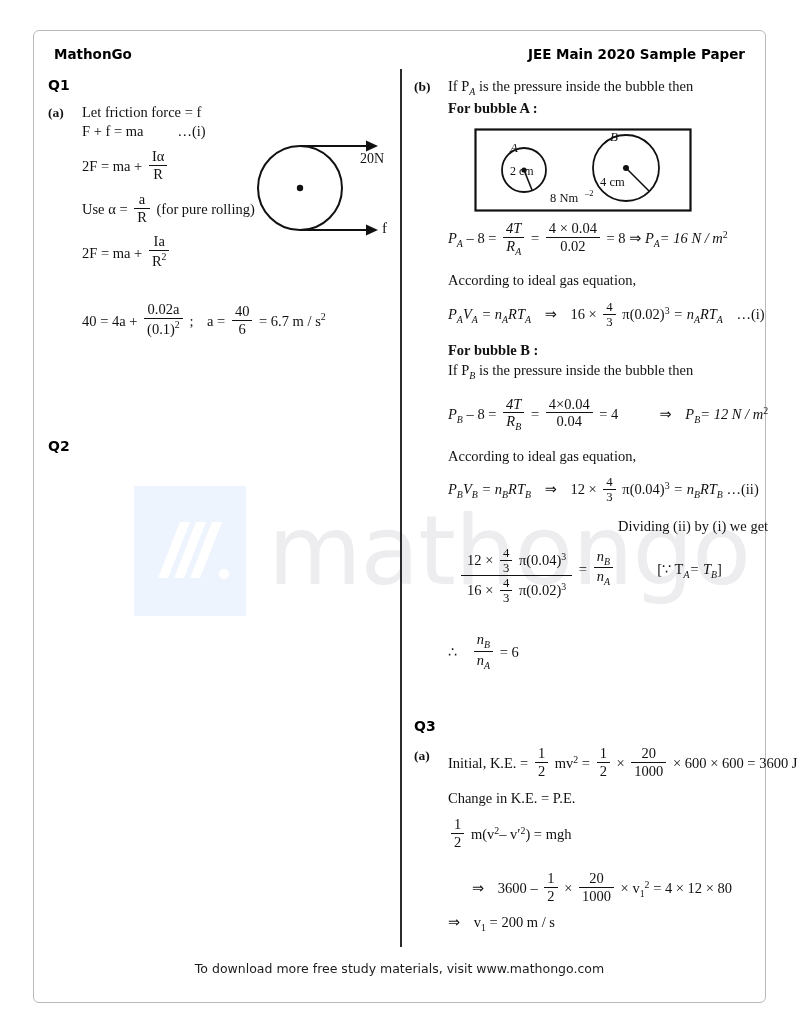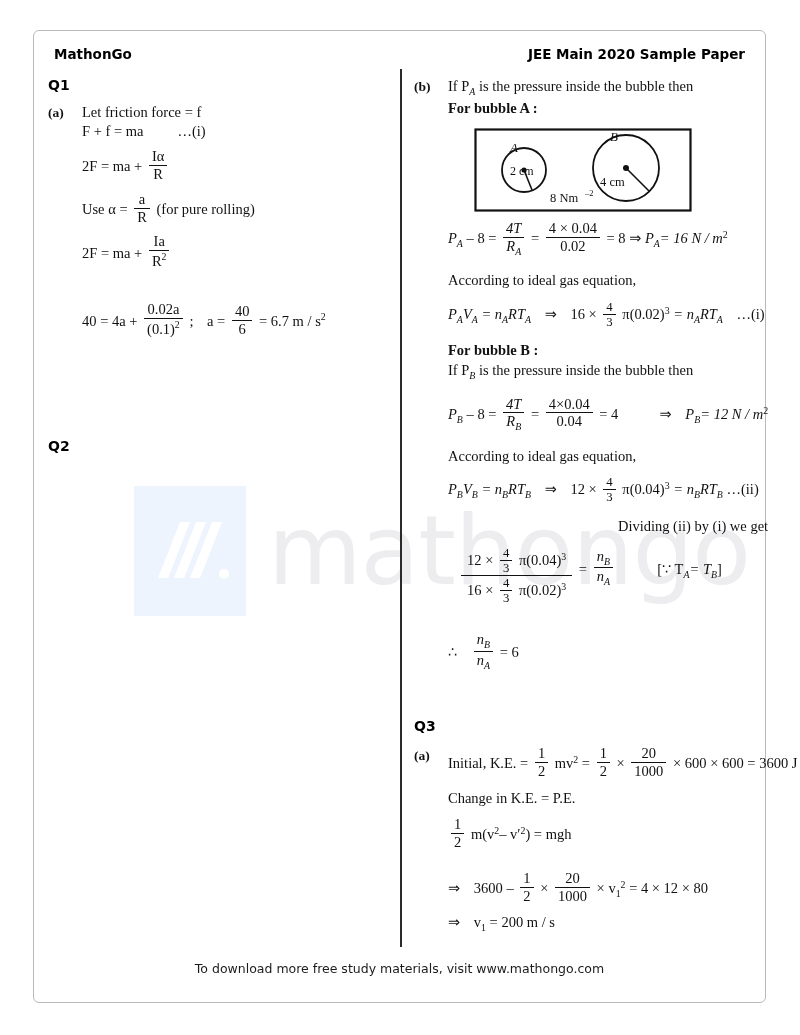--- a/index.html
+++ b/index.html
@@ -215,20 +215,32 @@
             <span>a =</span>
             <span class="frac">
               <span class="num">40</span>
               <span class="den">6</span>
             </span>
             <span>= 6.7 m / s</span><sup class="m">2</sup>
           </div>
         </div>
       </div>
 
+      <div class="fig-q1">
+        <svg width="140" height="118" viewBox="0 0 140 118" aria-hidden="true">
+          <circle cx="44" cy="59" r="42" fill="none" stroke="#111" stroke-width="2"></circle>
+          <circle cx="44" cy="59" r="3.2" fill="#111"></circle>
+          <line x1="44" y1="17" x2="110" y2="17" stroke="#111" stroke-width="2"></line>
+          <polygon points="110,11.5 122,17 110,22.5" fill="#111"></polygon>
+          <line x1="44" y1="101" x2="110" y2="101" stroke="#111" stroke-width="2"></line>
+          <polygon points="110,95.5 122,101 110,106.5" fill="#111"></polygon>
+        </svg>
+        <div style="position:absolute; left:104px; top:22px; font-size:14px;">20N</div>
+        <div style="position:absolute; left:126px; top:91px; font-size:15px;">f</div>
+      </div>
     </div>
 
     <div style="height:92px;"></div>
     <div class="qlabel">Q2</div>
 
   </div>
 
   <div class="col col-right">
 
     <div class="part">
@@ -405,21 +417,21 @@
         <div class="line" style="margin:2px 0 6px 0;">Change in K.E. = P.E.</div>
 
         <div class="eqrow">
           <span class="frac">
             <span class="num">1</span>
             <span class="den">2</span>
           </span>
           <span>m(v</span><sup class="m">2</sup><span>– v′</span><sup class="m">2</sup><span>) = mgh</span>
         </div>
 
-        <div class="eqrow" style="margin-top:20px;">
+        <div class="eqrow" style="margin-top:20px;margin-left:24px;">
           <span>⇒</span><span class="sp"></span>
           <span>3600 –</span>
           <span class="frac">
             <span class="num">1</span>
             <span class="den">2</span>
           </span>
           <span>×</span>
           <span class="frac">
             <span class="num">20</span>
             <span class="den">1000</span>

